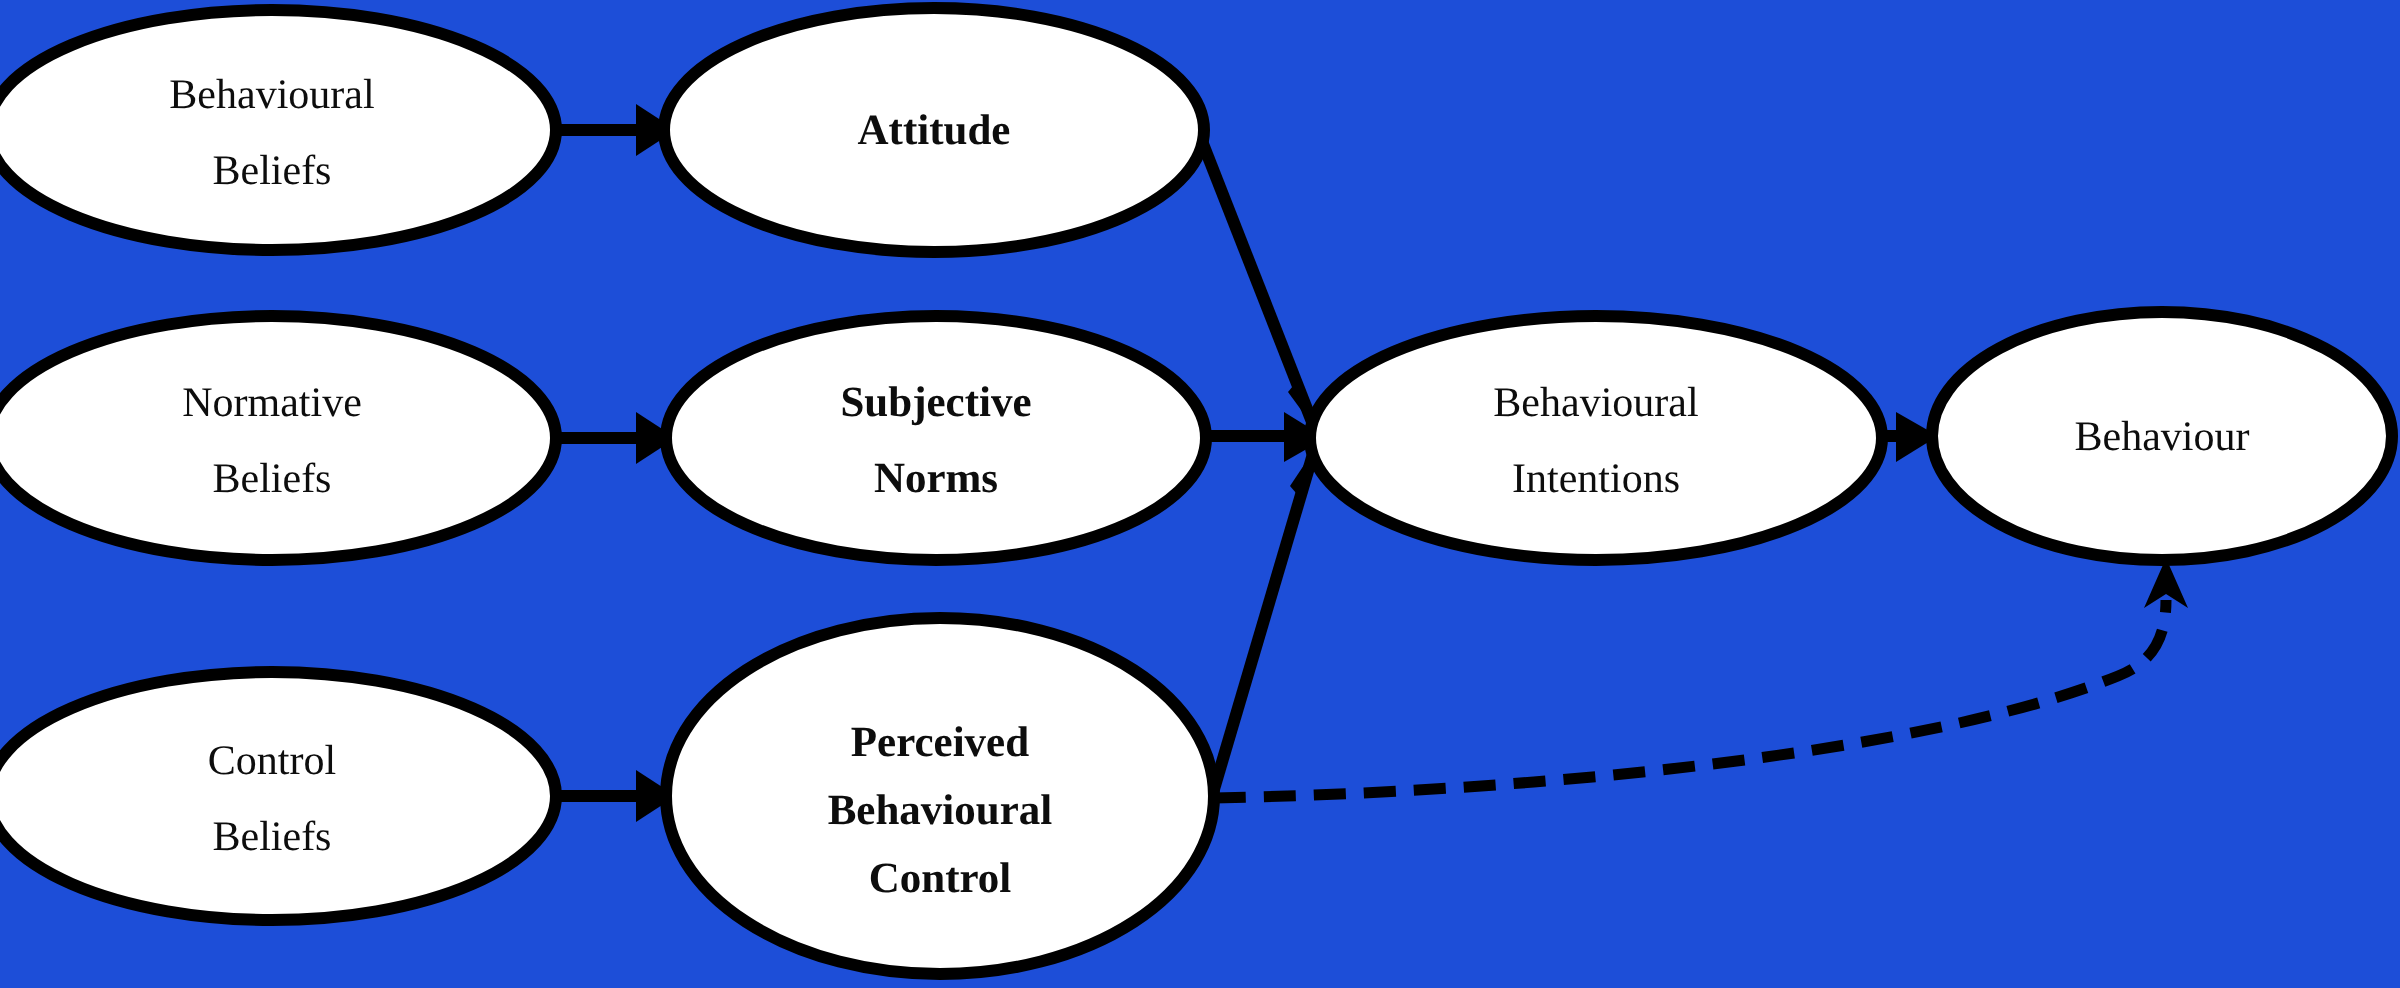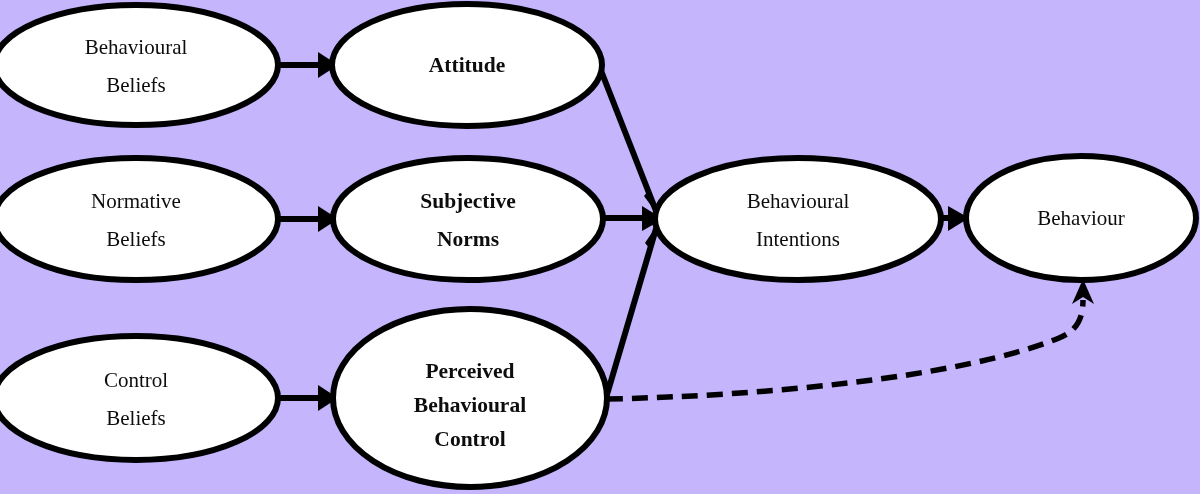--- a/index.html
+++ b/index.html
@@ -4,21 +4,21 @@
 <style>
   html, body {
     margin: 0;
     padding: 0;
     background: #ffffff;
   }
   #canvas-wrap {
     position: relative;
     width: 1200px;
     height: 494px;
-    background: #c4b5fd;
+    background: #1d4ed8;
     overflow: hidden;
   }
   svg#diagram {
     display: block;
     width: 1200px;
     height: 494px;
   }
   .node-ellipse {
     fill: #ffffff;
     stroke: #000000;

